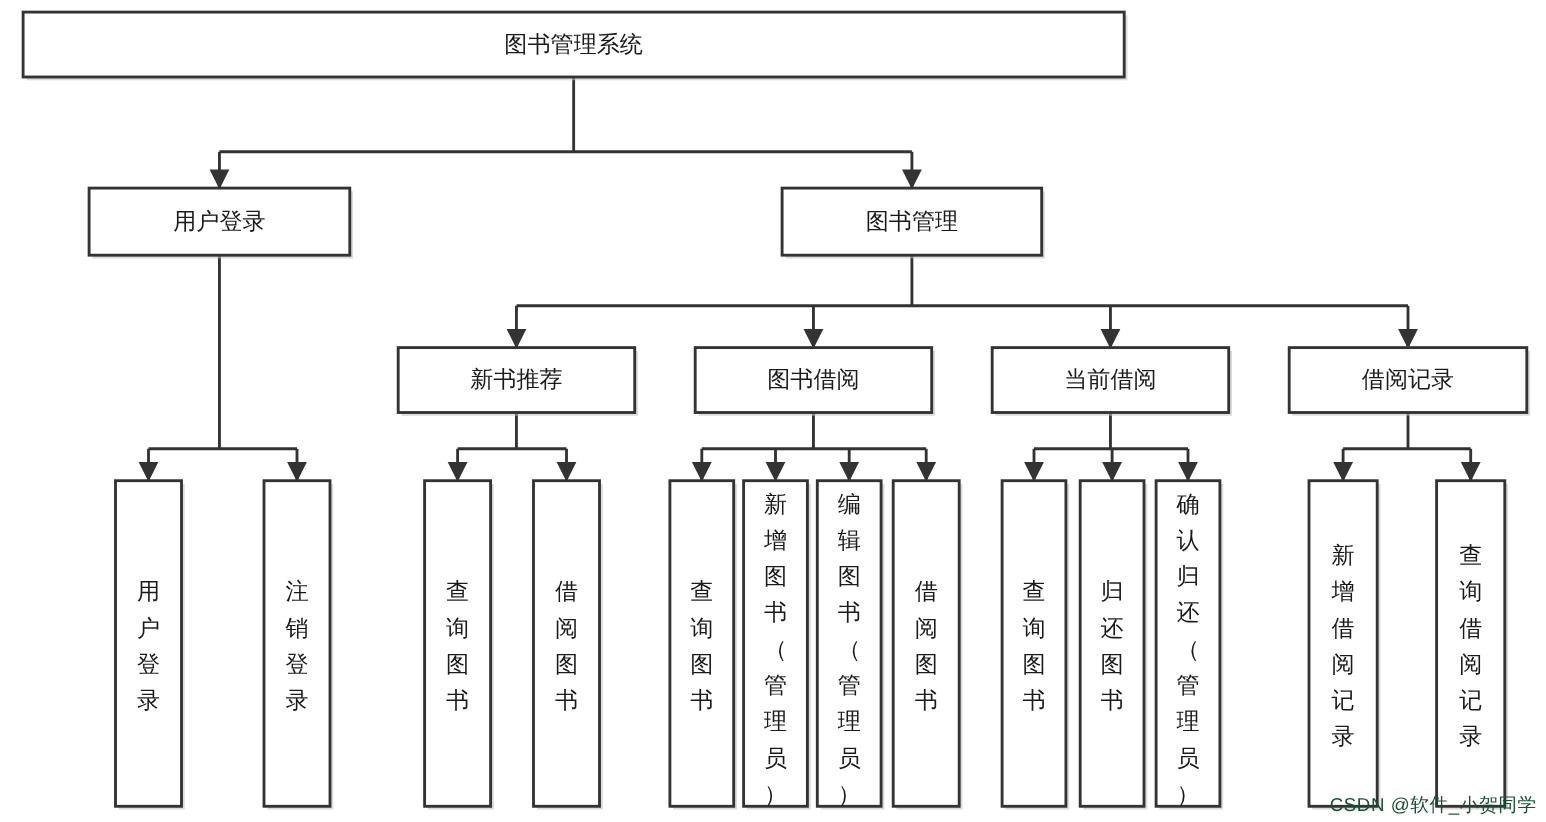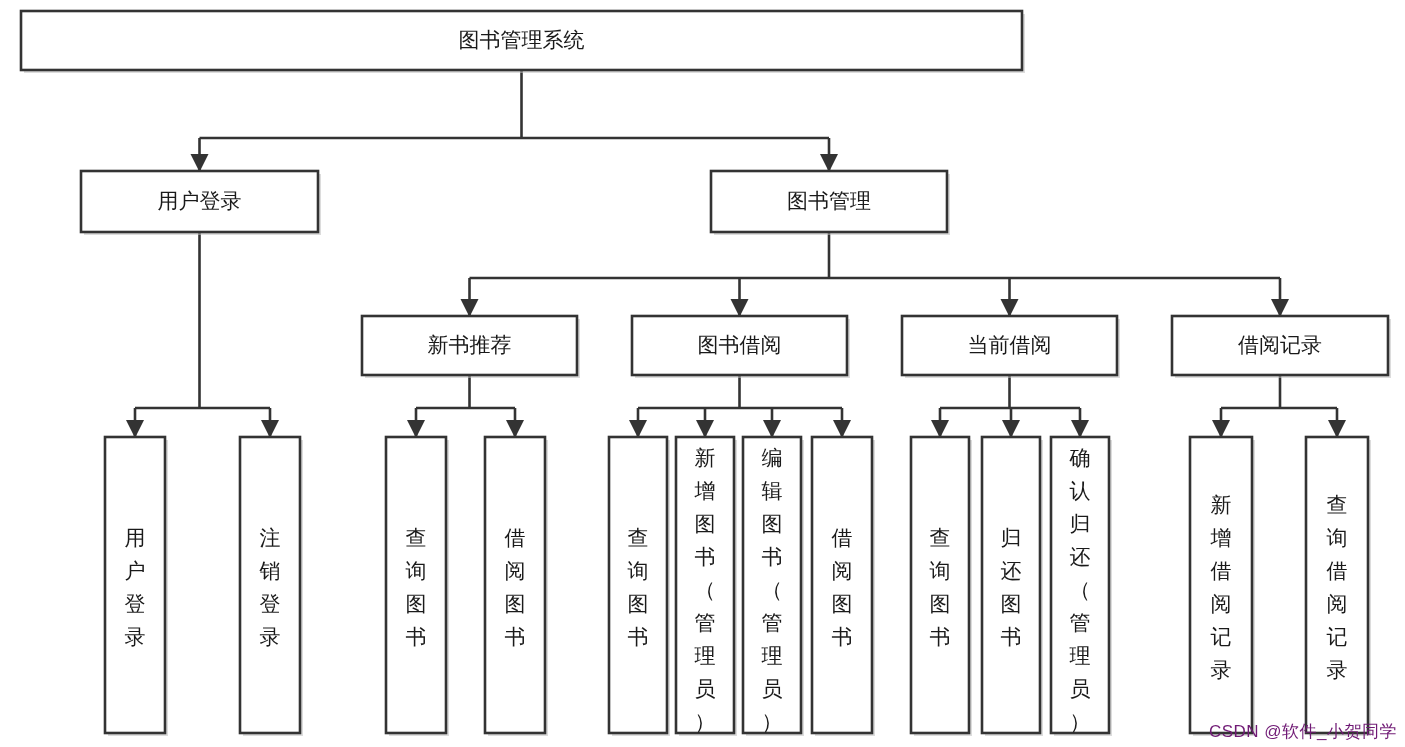--- a/index.html
+++ b/index.html
@@ -58,21 +58,21 @@
     font-family: "Liberation Sans", "DejaVu Sans", sans-serif;
     font-size: 21px;
     text-anchor: middle;
   }
   .watermark {
     position: absolute;
     right: 8px;
     bottom: 4px;
     font-family: "Liberation Sans", "DejaVu Sans", sans-serif;
     font-size: 17px;
-    color: #701a75;
+    color: #14532d;
     letter-spacing: 0.5px;
     white-space: nowrap;
     pointer-events: none;
   }
 </style>
 </head>
 <body>
 
 <div id="diagram-root">
   <svg class="flowchart" viewBox="0 0 1405 747" xmlns="http://www.w3.org/2000/svg">

